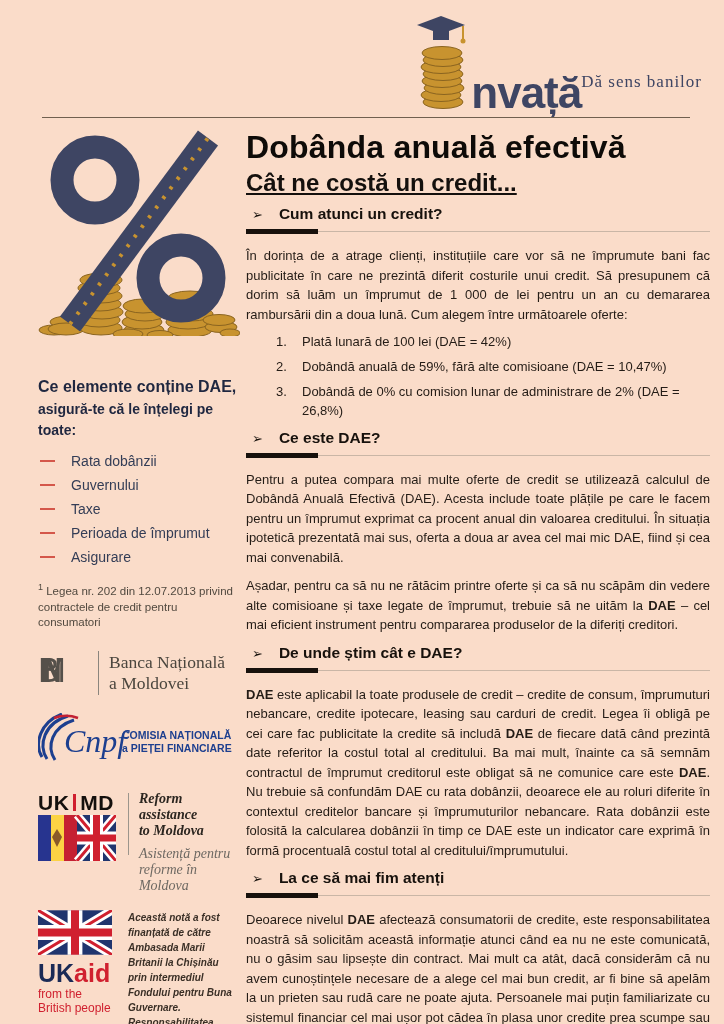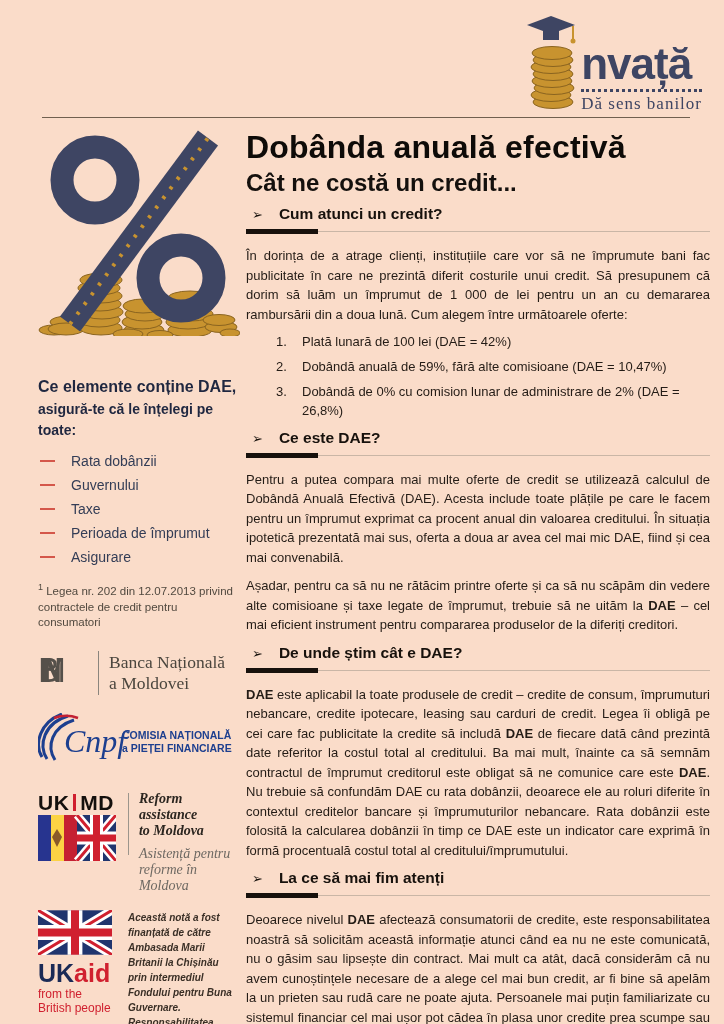--- a/index.html
+++ b/index.html
@@ -5,21 +5,21 @@
   * { margin:0; padding:0; box-sizing:border-box; }
   html,body { background:#e9e1da; }
   .page {
     position:relative; width:724px; height:1024px; margin:0 auto;
     background:#fadcc9; overflow:hidden;
     font-family:"Liberation Sans", sans-serif; color:#241c16;
   }
   
   .brand { position:absolute; top:12px; right:22px; display:flex; align-items:flex-end; }
   .brand-stack { flex:0 0 auto; margin-right:2px; }
-  .brand-text { display:flex; flex-direction:column; }
+  .brand-text { display:flex; flex-direction:row; }
   .brand-name { font-size:44px; font-weight:800; color:#3e4563; line-height:0.95; letter-spacing:-1px; }
   .brand-sep { border-top:3px dotted #3e4563; margin:4px 0 2px; }
   .brand-tagline { font-family:"Liberation Serif", serif; font-size:17px; color:#3e4563; letter-spacing:1px; }
   .top-rule { position:absolute; top:117px; left:42px; right:34px; height:1px; background:#70604f; }
 
   
   .left-col { position:absolute; left:38px; top:126px; width:202px; }
   .pct-illustration { display:block; margin:2px 0 40px 0; }
   .left-heading { font-size:16px; font-weight:bold; color:#1f2740; line-height:1.35; }
   .left-heading-sub { font-size:14px; }
@@ -53,21 +53,21 @@
   .ukaid-left { flex:0 0 auto; width:80px; }
   .ukaid-word { font-size:25px; font-weight:800; line-height:1; margin-top:2px; }
   .ukaid-word .uk { color:#1b2a56; }
   .ukaid-word .aid { color:#d0202f; }
   .ukaid-sub { font-size:12px; color:#d0202f; margin-top:1px; }
   .ukaid-disclaimer { font-size:10px; font-style:italic; font-weight:600; color:#3a2f26; line-height:1.5; margin-left:10px; width:118px; }
 
   
   .right-col { position:absolute; left:246px; top:130px; width:464px; }
   .main-title { font-size:32px; font-weight:800; color:#0e0b08; letter-spacing:0.2px; line-height:1.1; }
-  .main-subtitle { font-size:24px; font-weight:bold; color:#14100d; margin:4px 0 8px; }
+  .main-subtitle { font-size:24px; font-weight:bold; color:#14100d; margin:4px 0 8px;text-decoration:underline; }
   .sec-header { display:flex; align-items:baseline; font-size:15.5px; font-weight:bold; color:#17110c; margin:8px 0 6px; }
   .sec-arrow { font-size:13px; font-weight:normal; margin:0 16px 0 6px; }
   .sec-rule { position:relative; height:5px; margin:2px 0 12px; }
   .sec-rule .rule-light { position:absolute; left:0; right:0; top:2px; height:1px; background:#c9b6a6; }
   .sec-rule .rule-dark { position:absolute; left:0; top:0; width:72px; height:5px; background:#17110c; }
   .right-col p { font-size:13px; line-height:1.5; text-align:justify; margin-bottom:9px; }
   .right-col p b { font-weight:bold; }
   .offer-list { list-style:none; margin:2px 0 8px 30px; }
   .offer-list li { display:flex; font-size:13px; line-height:1.45; margin-bottom:6px; }
   .offer-num { flex:0 0 26px; }

